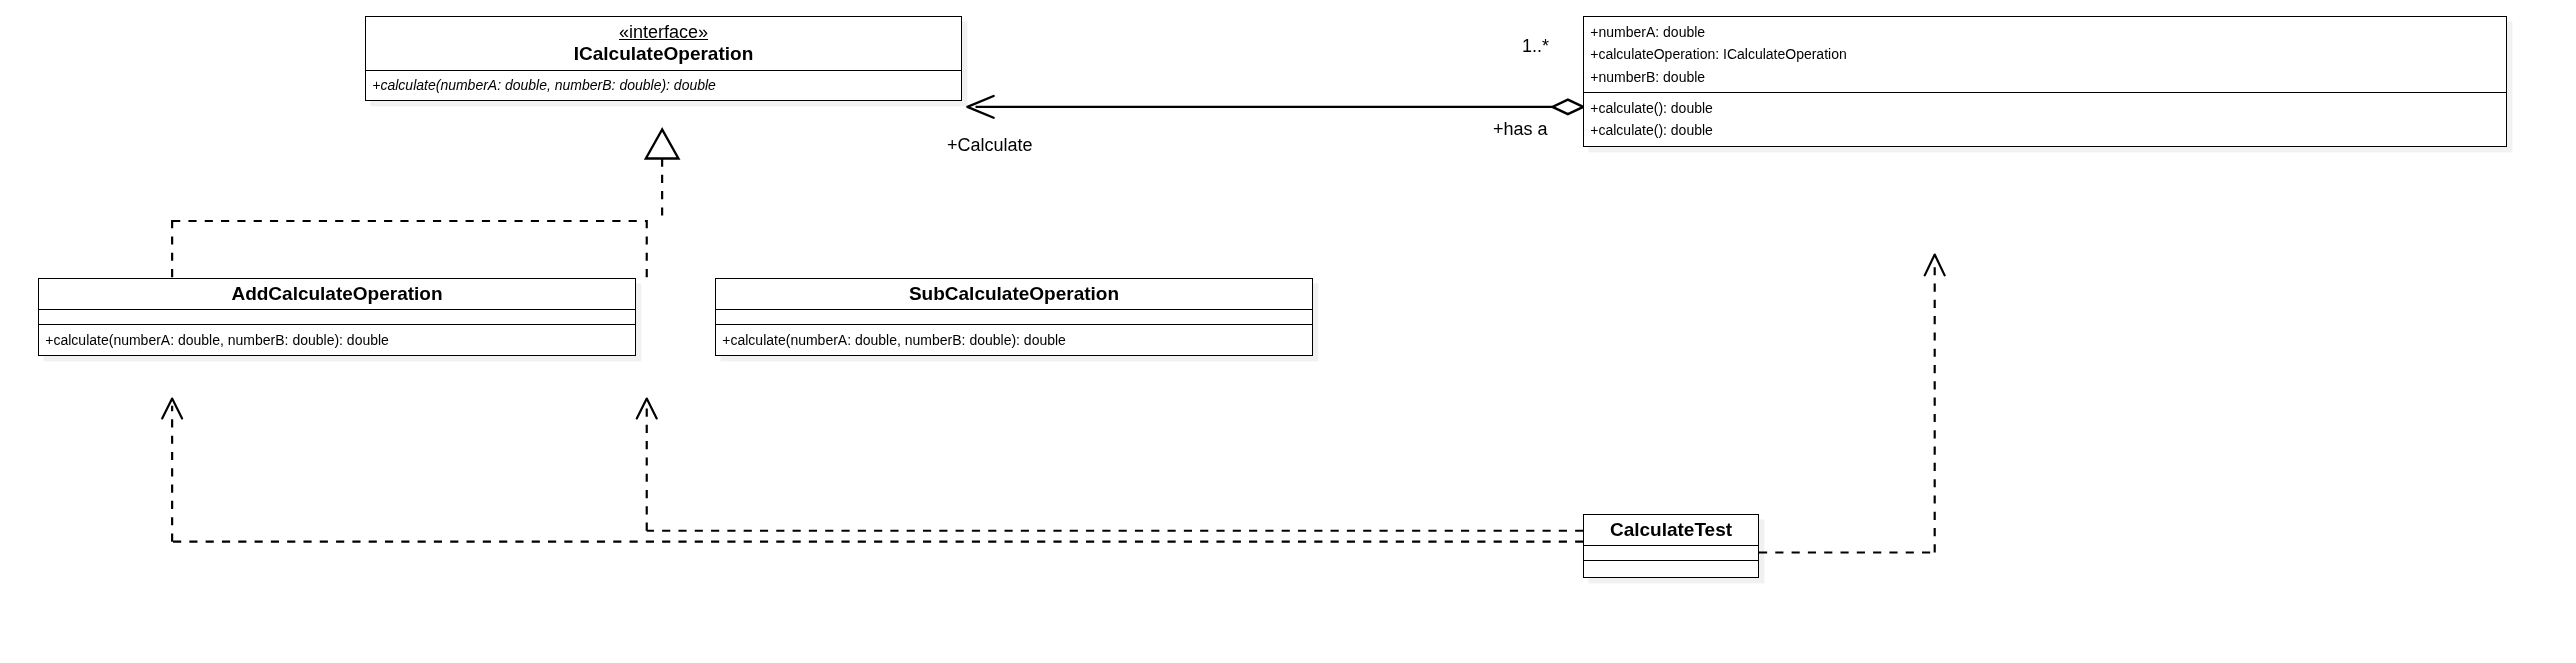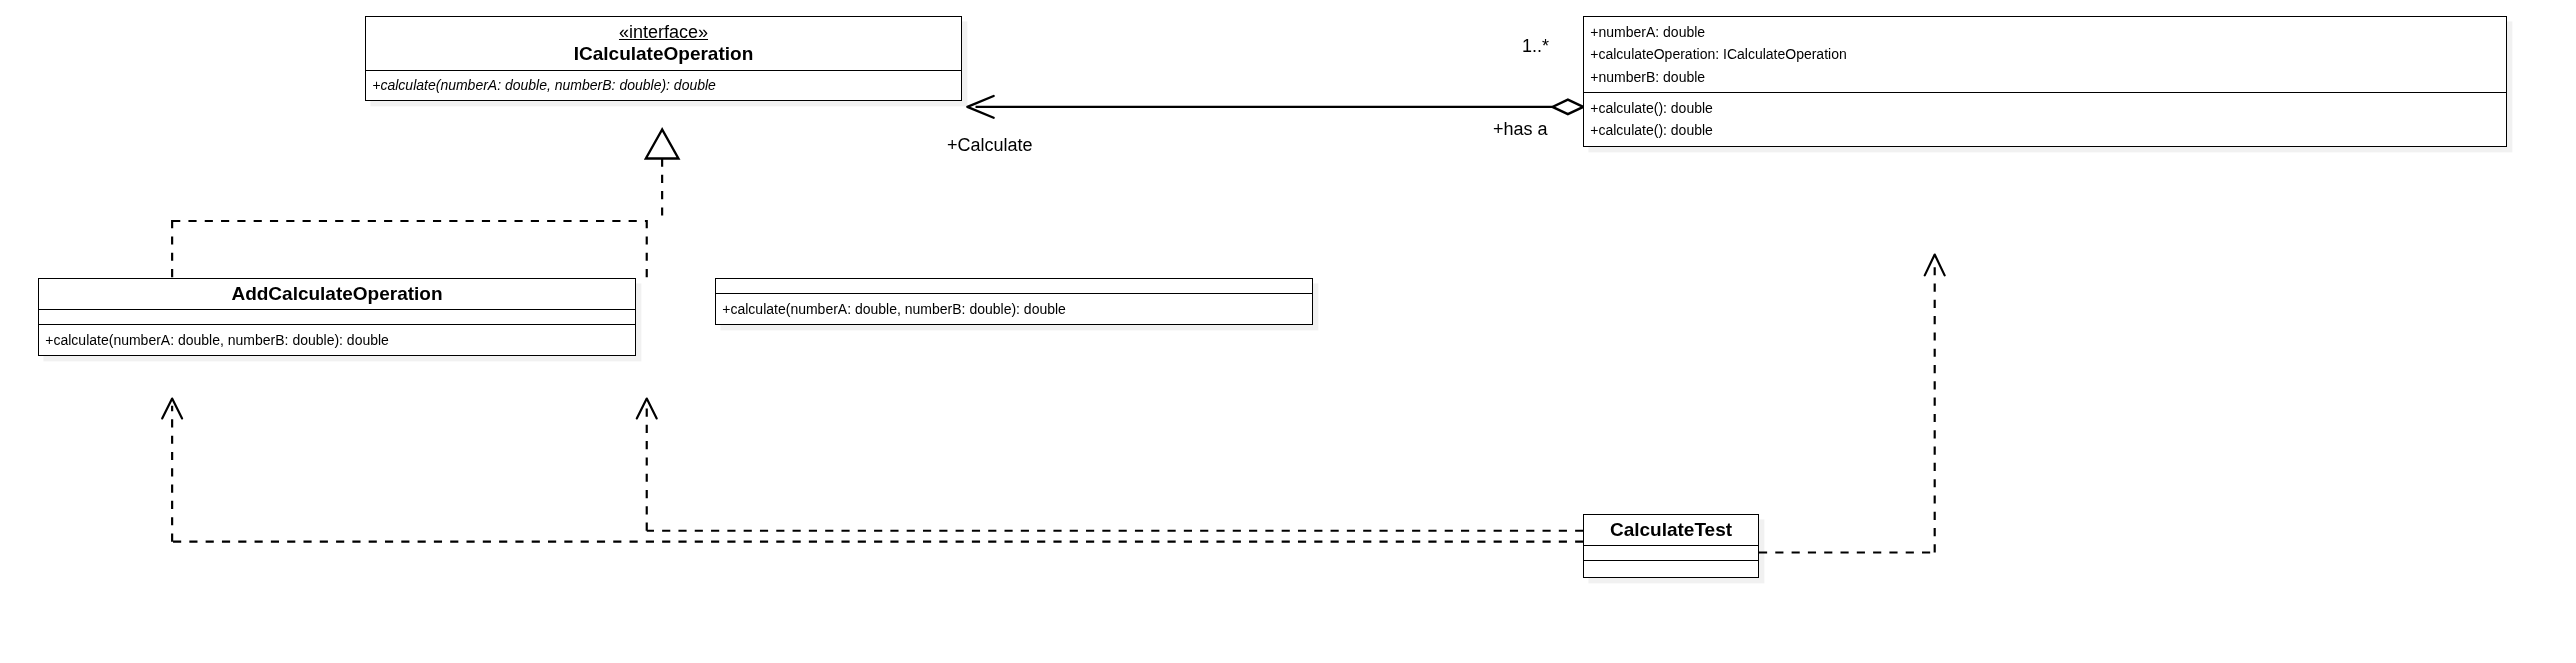--- a/index.html
+++ b/index.html
@@ -157,20 +157,23 @@
     <div class="compartment c-title">
       <span>AddCalculateOperation</span>
     </div>
     <div class="compartment c-empty"></div>
     <div class="compartment c-members">
       <span class="member-line">+calculate(numberA: double, numberB: double): double</span>
     </div>
   </div>
 
   <div class="uml-class" style="left:715px; top:278px; width:598px;">
+    <div class="compartment c-title">
+      <span>SubCalculateOperation</span>
+    </div>
     <div class="compartment c-empty"></div>
     <div class="compartment c-members">
       <span class="member-line">+calculate(numberA: double, numberB: double): double</span>
     </div>
   </div>
 
   <div class="uml-class" style="left:1583px; top:514px; width:176px;">
     <div class="compartment c-title">
       <span>CalculateTest</span>
     </div>

